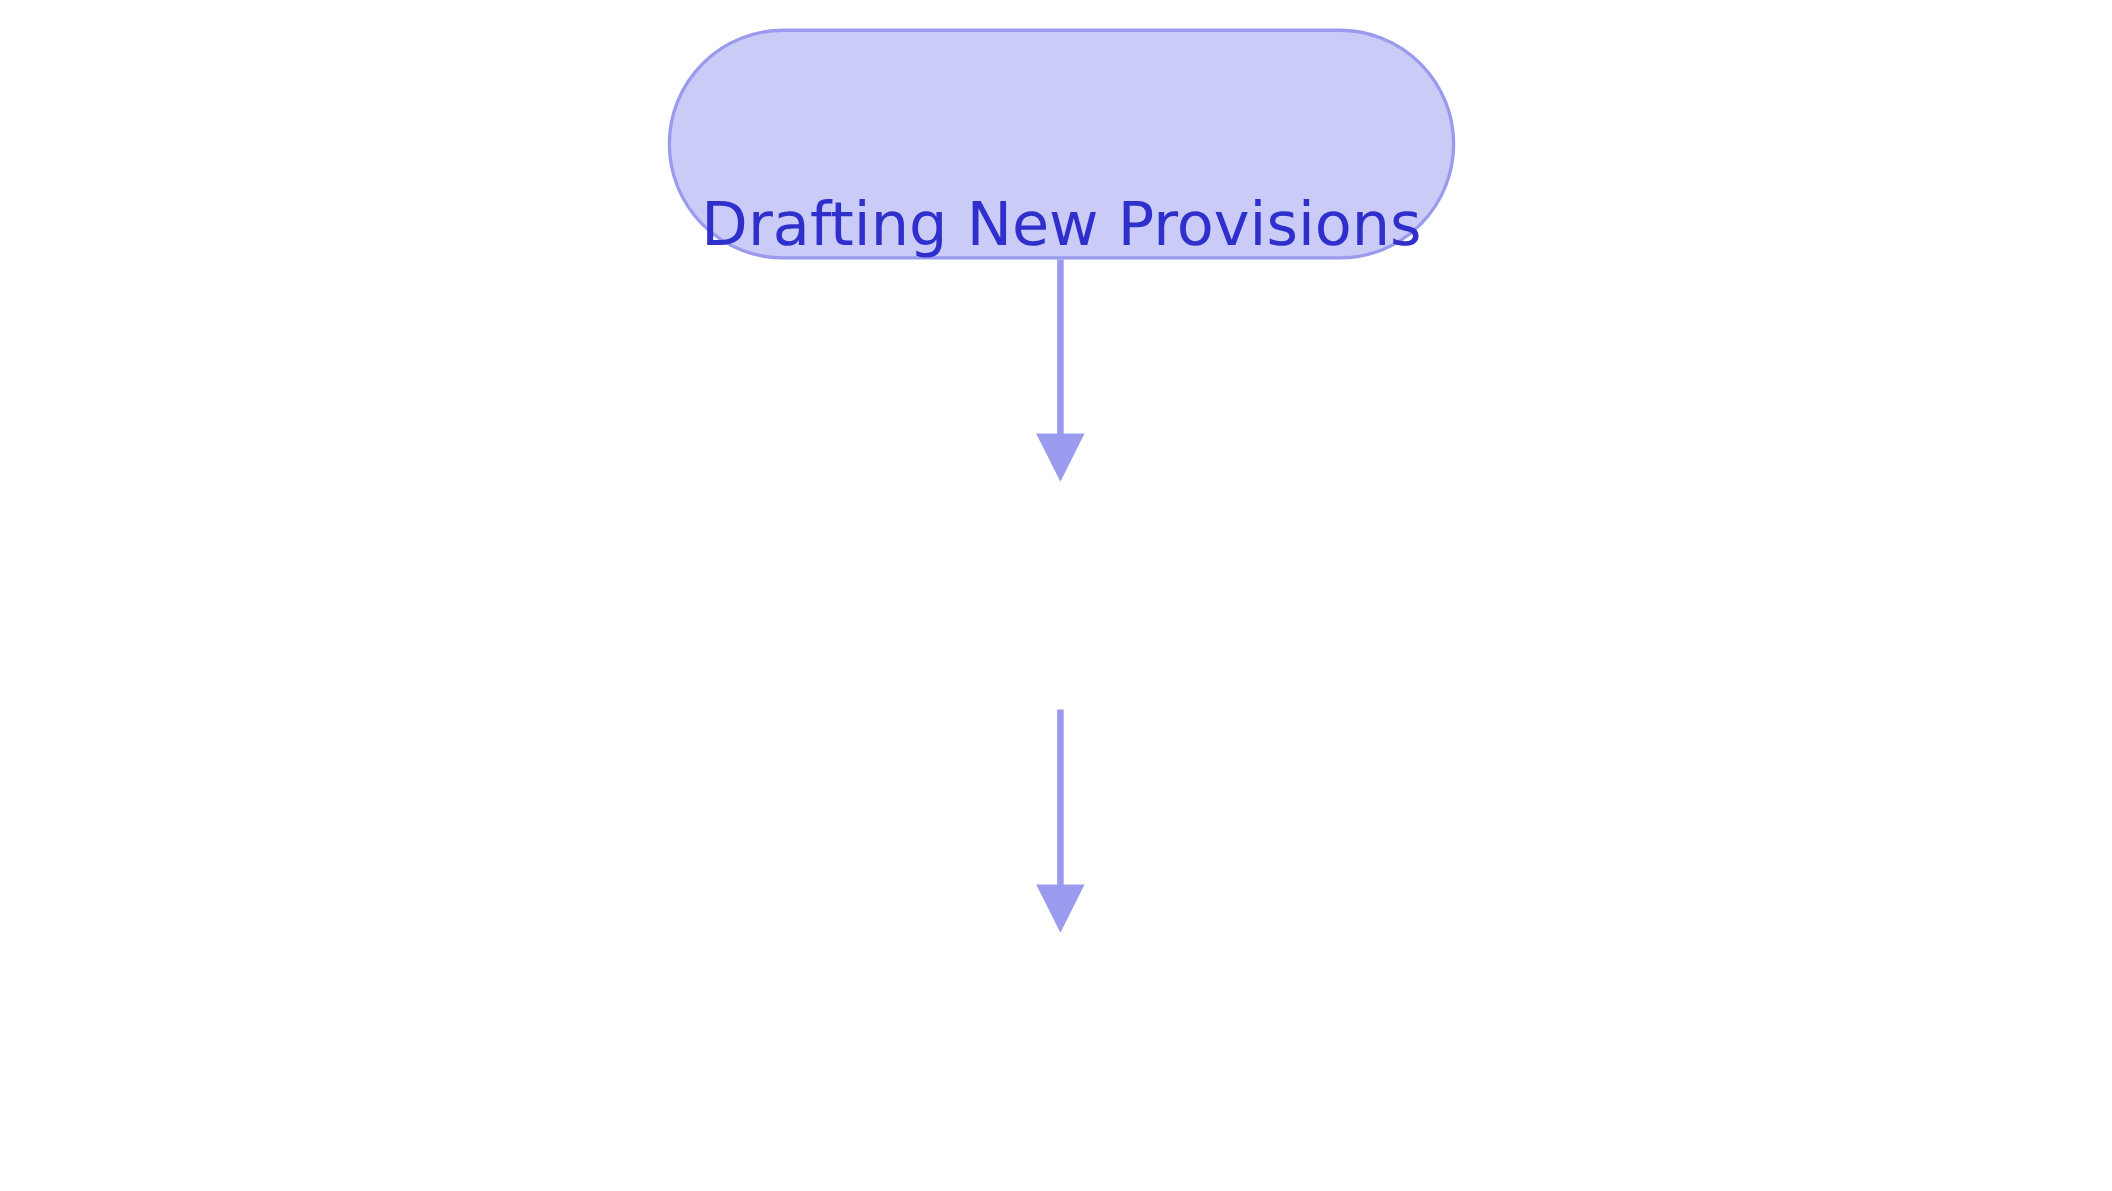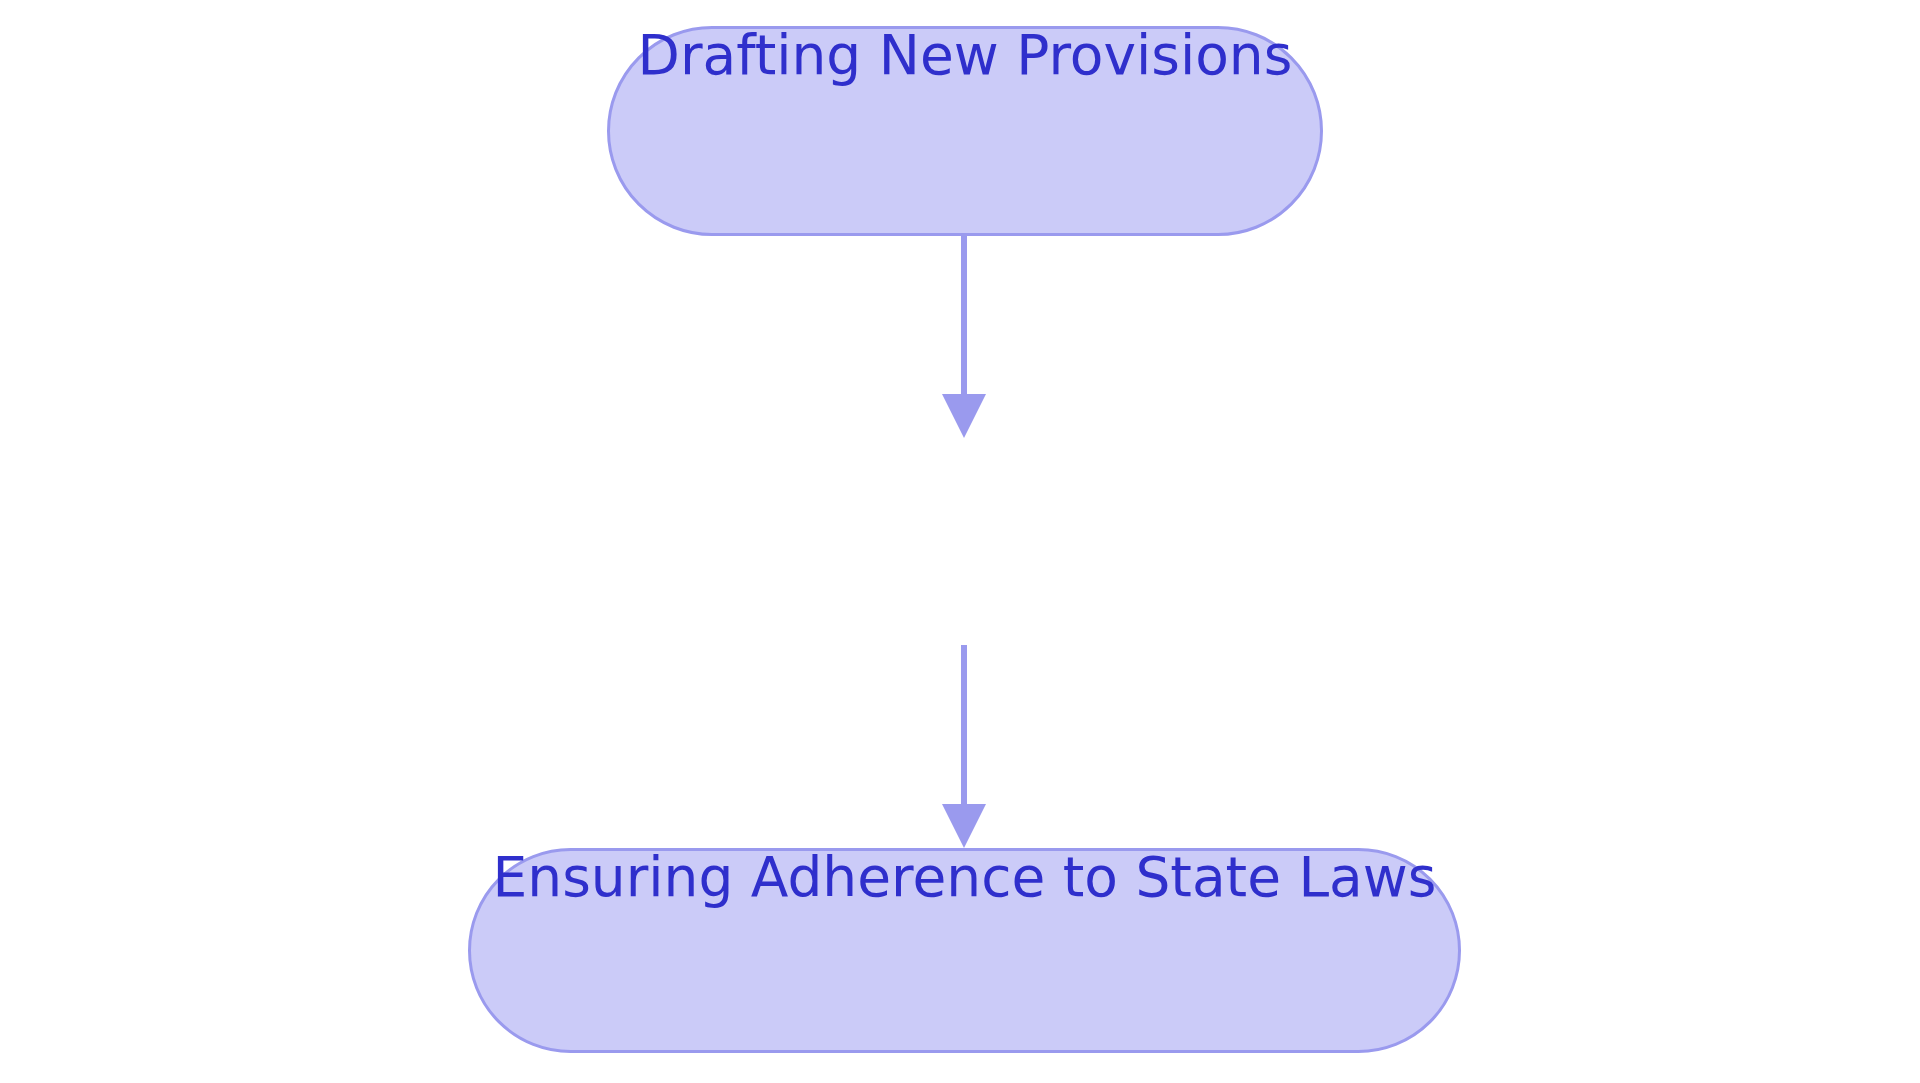--- a/index.html
+++ b/index.html
@@ -15,21 +15,21 @@
     position: relative;
     width: 1920px;
     height: 1083px;
     background: #ffffff;
     overflow: hidden;
   }
   .flow-node {
     position: absolute;
     box-sizing: border-box;
     display: flex;
-    align-items: flex-start;
+    align-items: flex-end;
     justify-content: center;
     background: #cbcbf8;
     border: 3px solid #9a9aee;
     border-radius: 9999px;
     color: #2f2fcc;
     font-family: "DejaVu Sans", sans-serif;
     font-weight: 400;
     white-space: nowrap;
     letter-spacing: 0px;
     line-height: 1;
@@ -87,17 +87,14 @@
       <line x1="964" y1="645" x2="964" y2="806" stroke="#9a9aee" stroke-width="6"></line>
       <polygon points="942,804 986,804 964,848" fill="#9a9aee"></polygon>
     </g>
   </svg>
 
   <div class="flow-node" id="node-1">
     <span class="node-label">Drafting New Provisions</span>
   </div>
 
 
-  <div class="flow-node" id="node-3">
-    <span class="node-label">Ensuring Adherence to State Laws</span>
-  </div>
 
 </div>
 
 </body></html>

